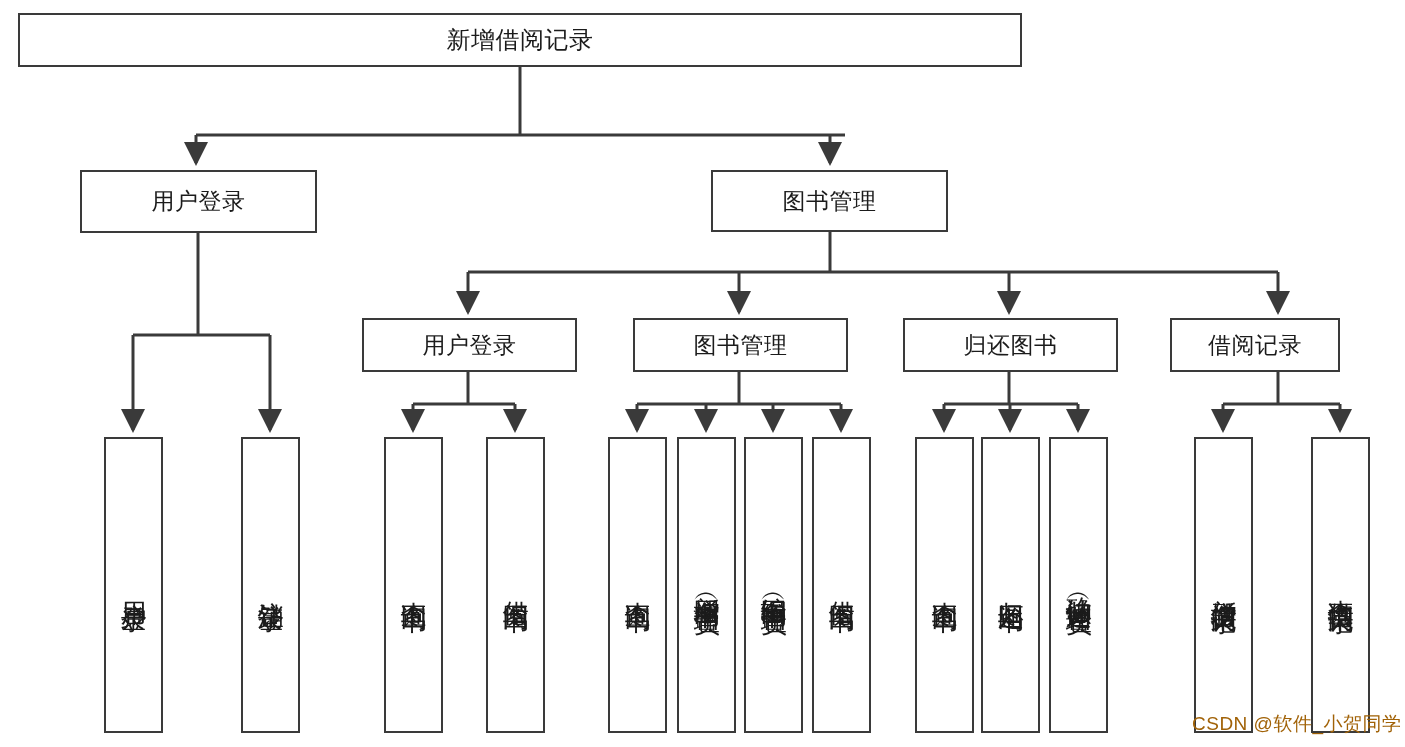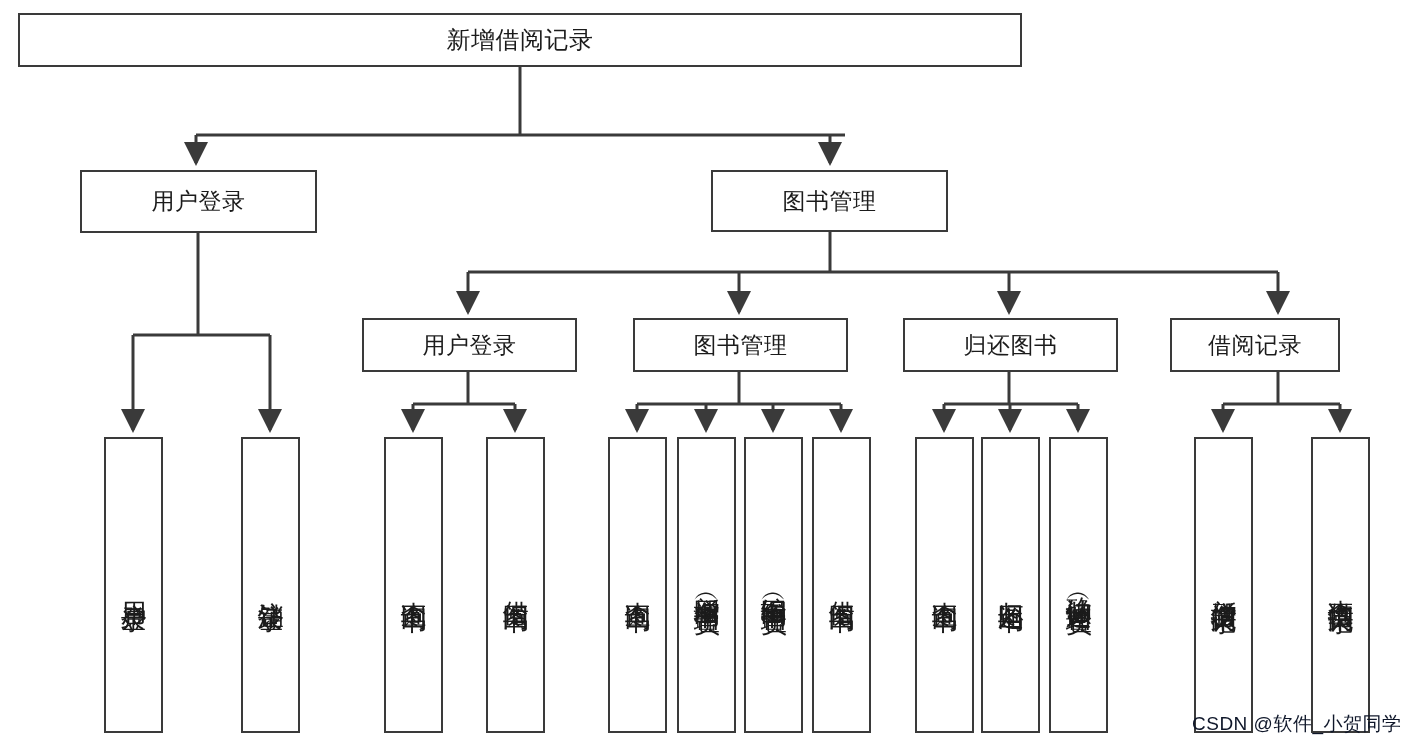--- a/index.html
+++ b/index.html
@@ -55,21 +55,21 @@
     line-height:1.22;
     letter-spacing:2px;
     white-space:nowrap;
     max-height:100%;
   }
   #watermark{
     position:absolute;
     left:1192px;
     top:711px;
     font-size:19px;
-    color:#0f172a;
+    color:#a16207;
     white-space:nowrap;
     z-index:5;
     letter-spacing:0.5px;
   }
 </style>
 </head>
 <body>
 
 <div id="canvas">
 

